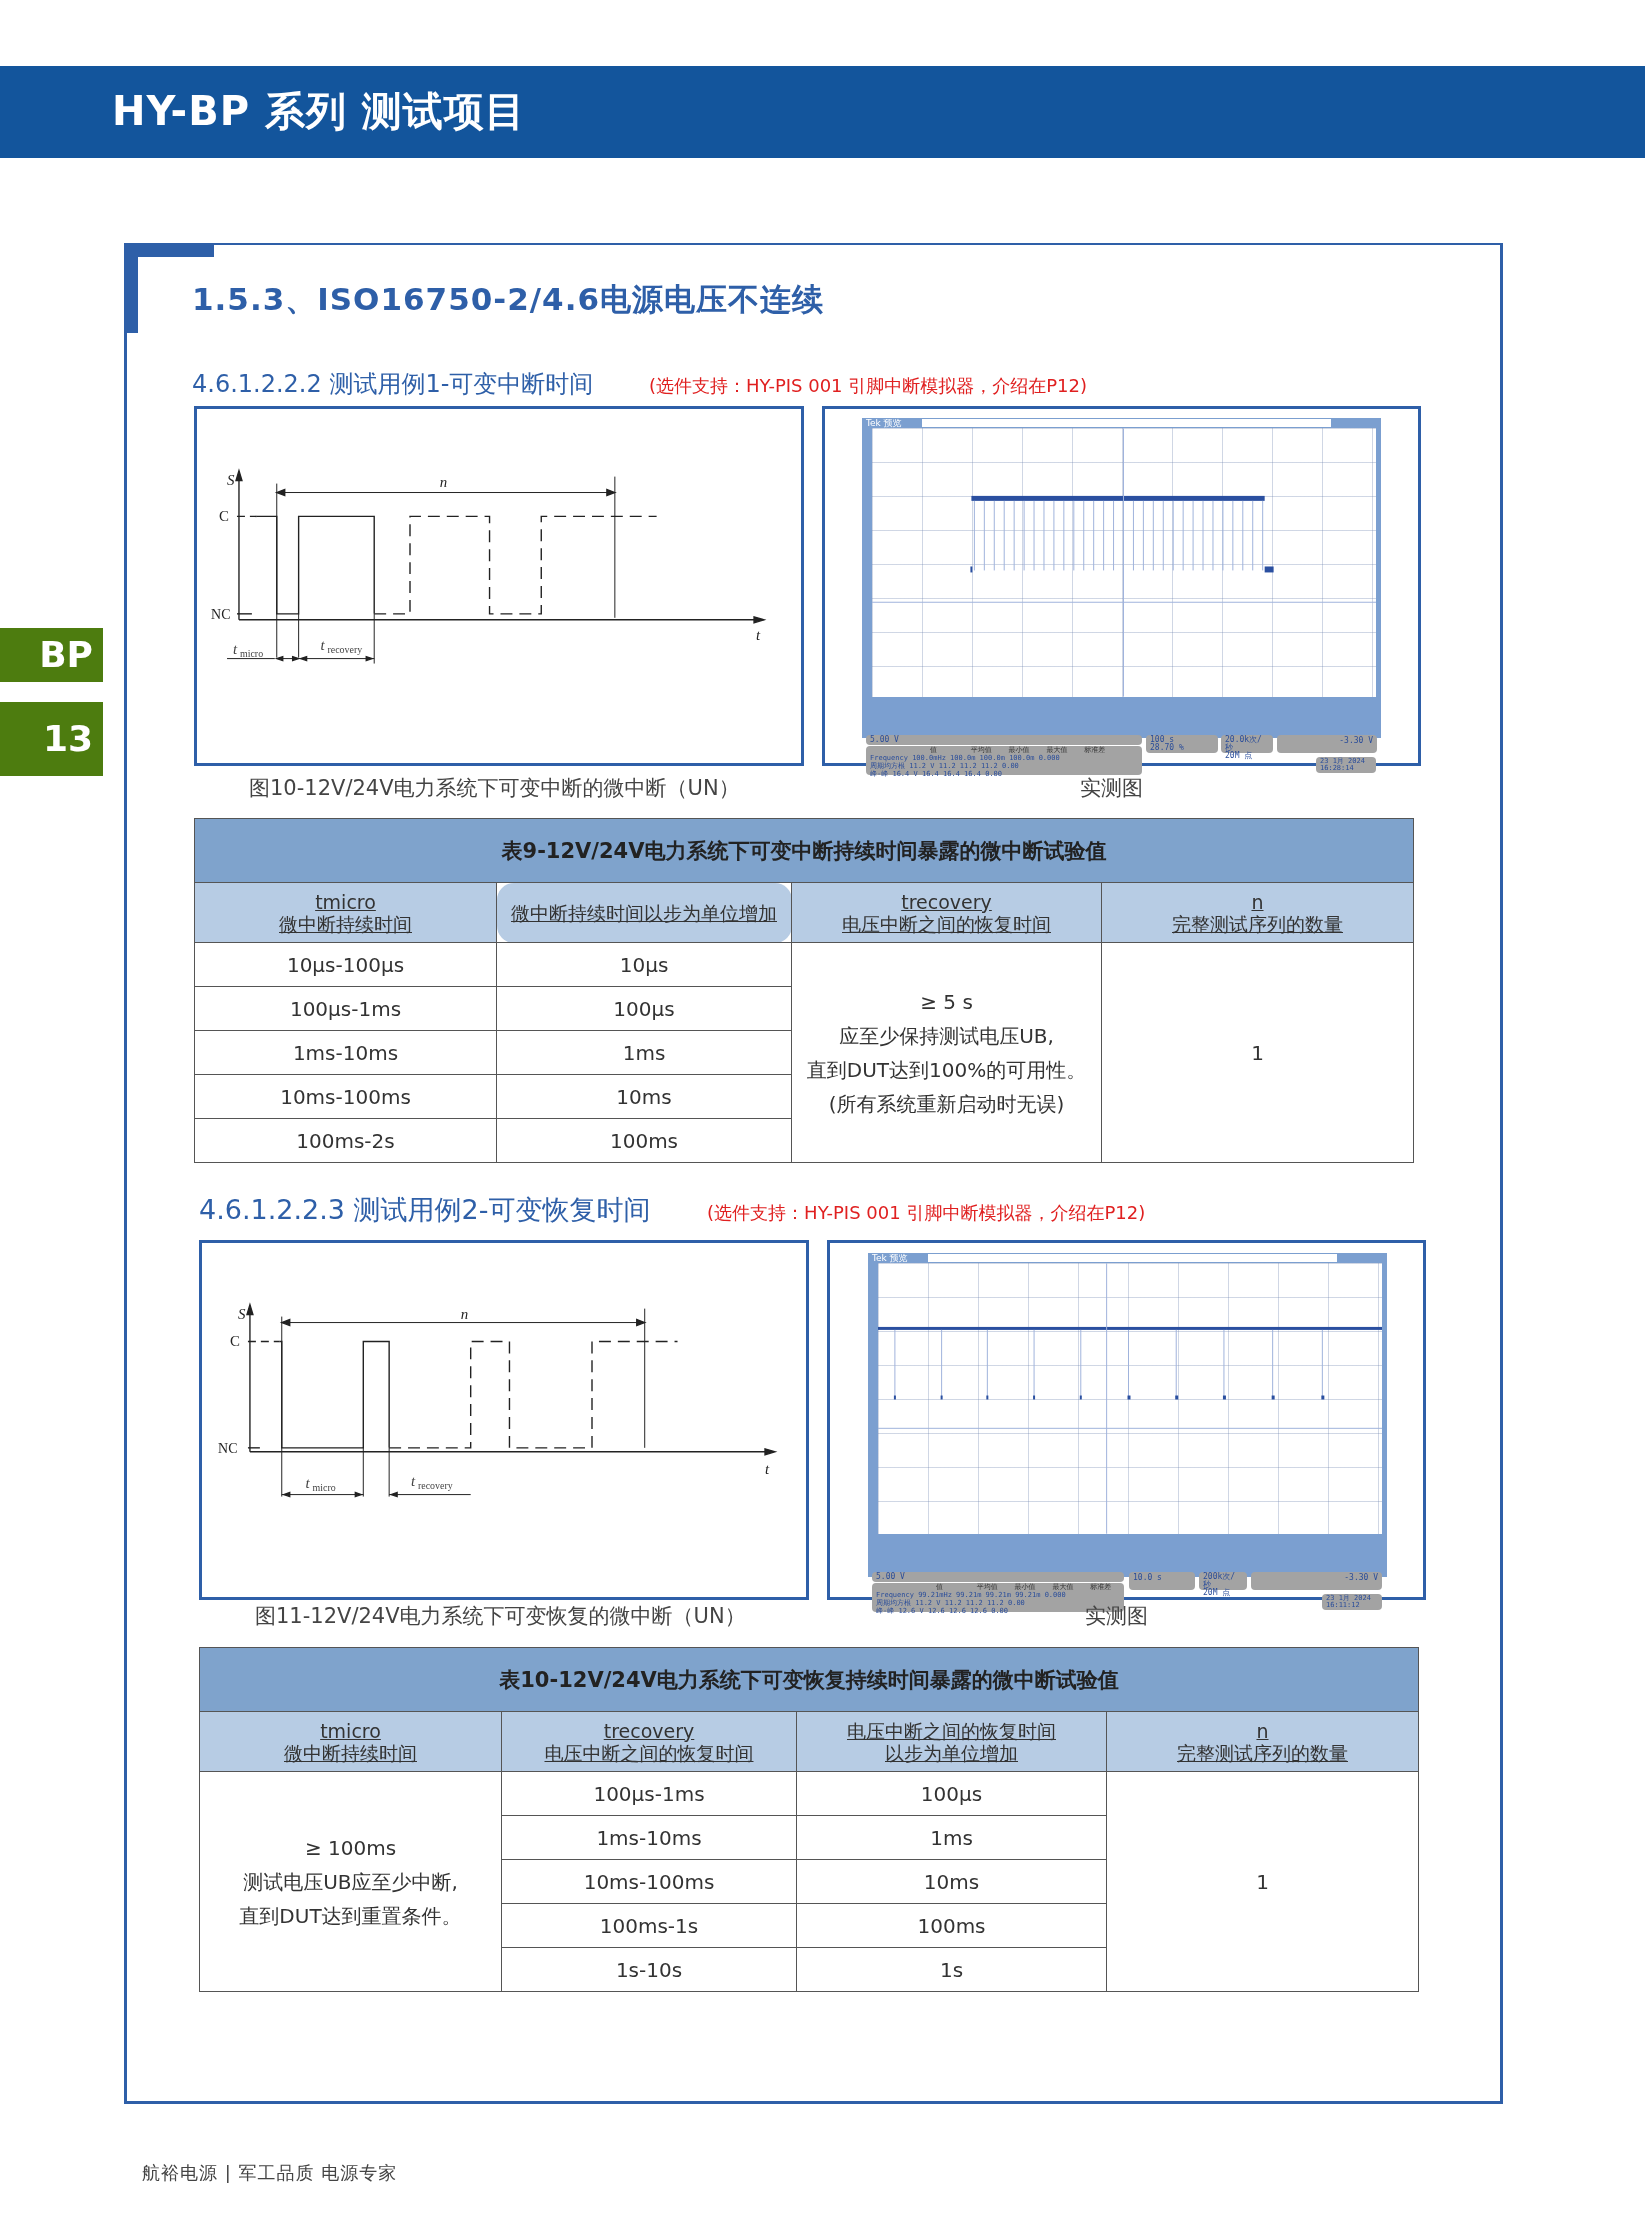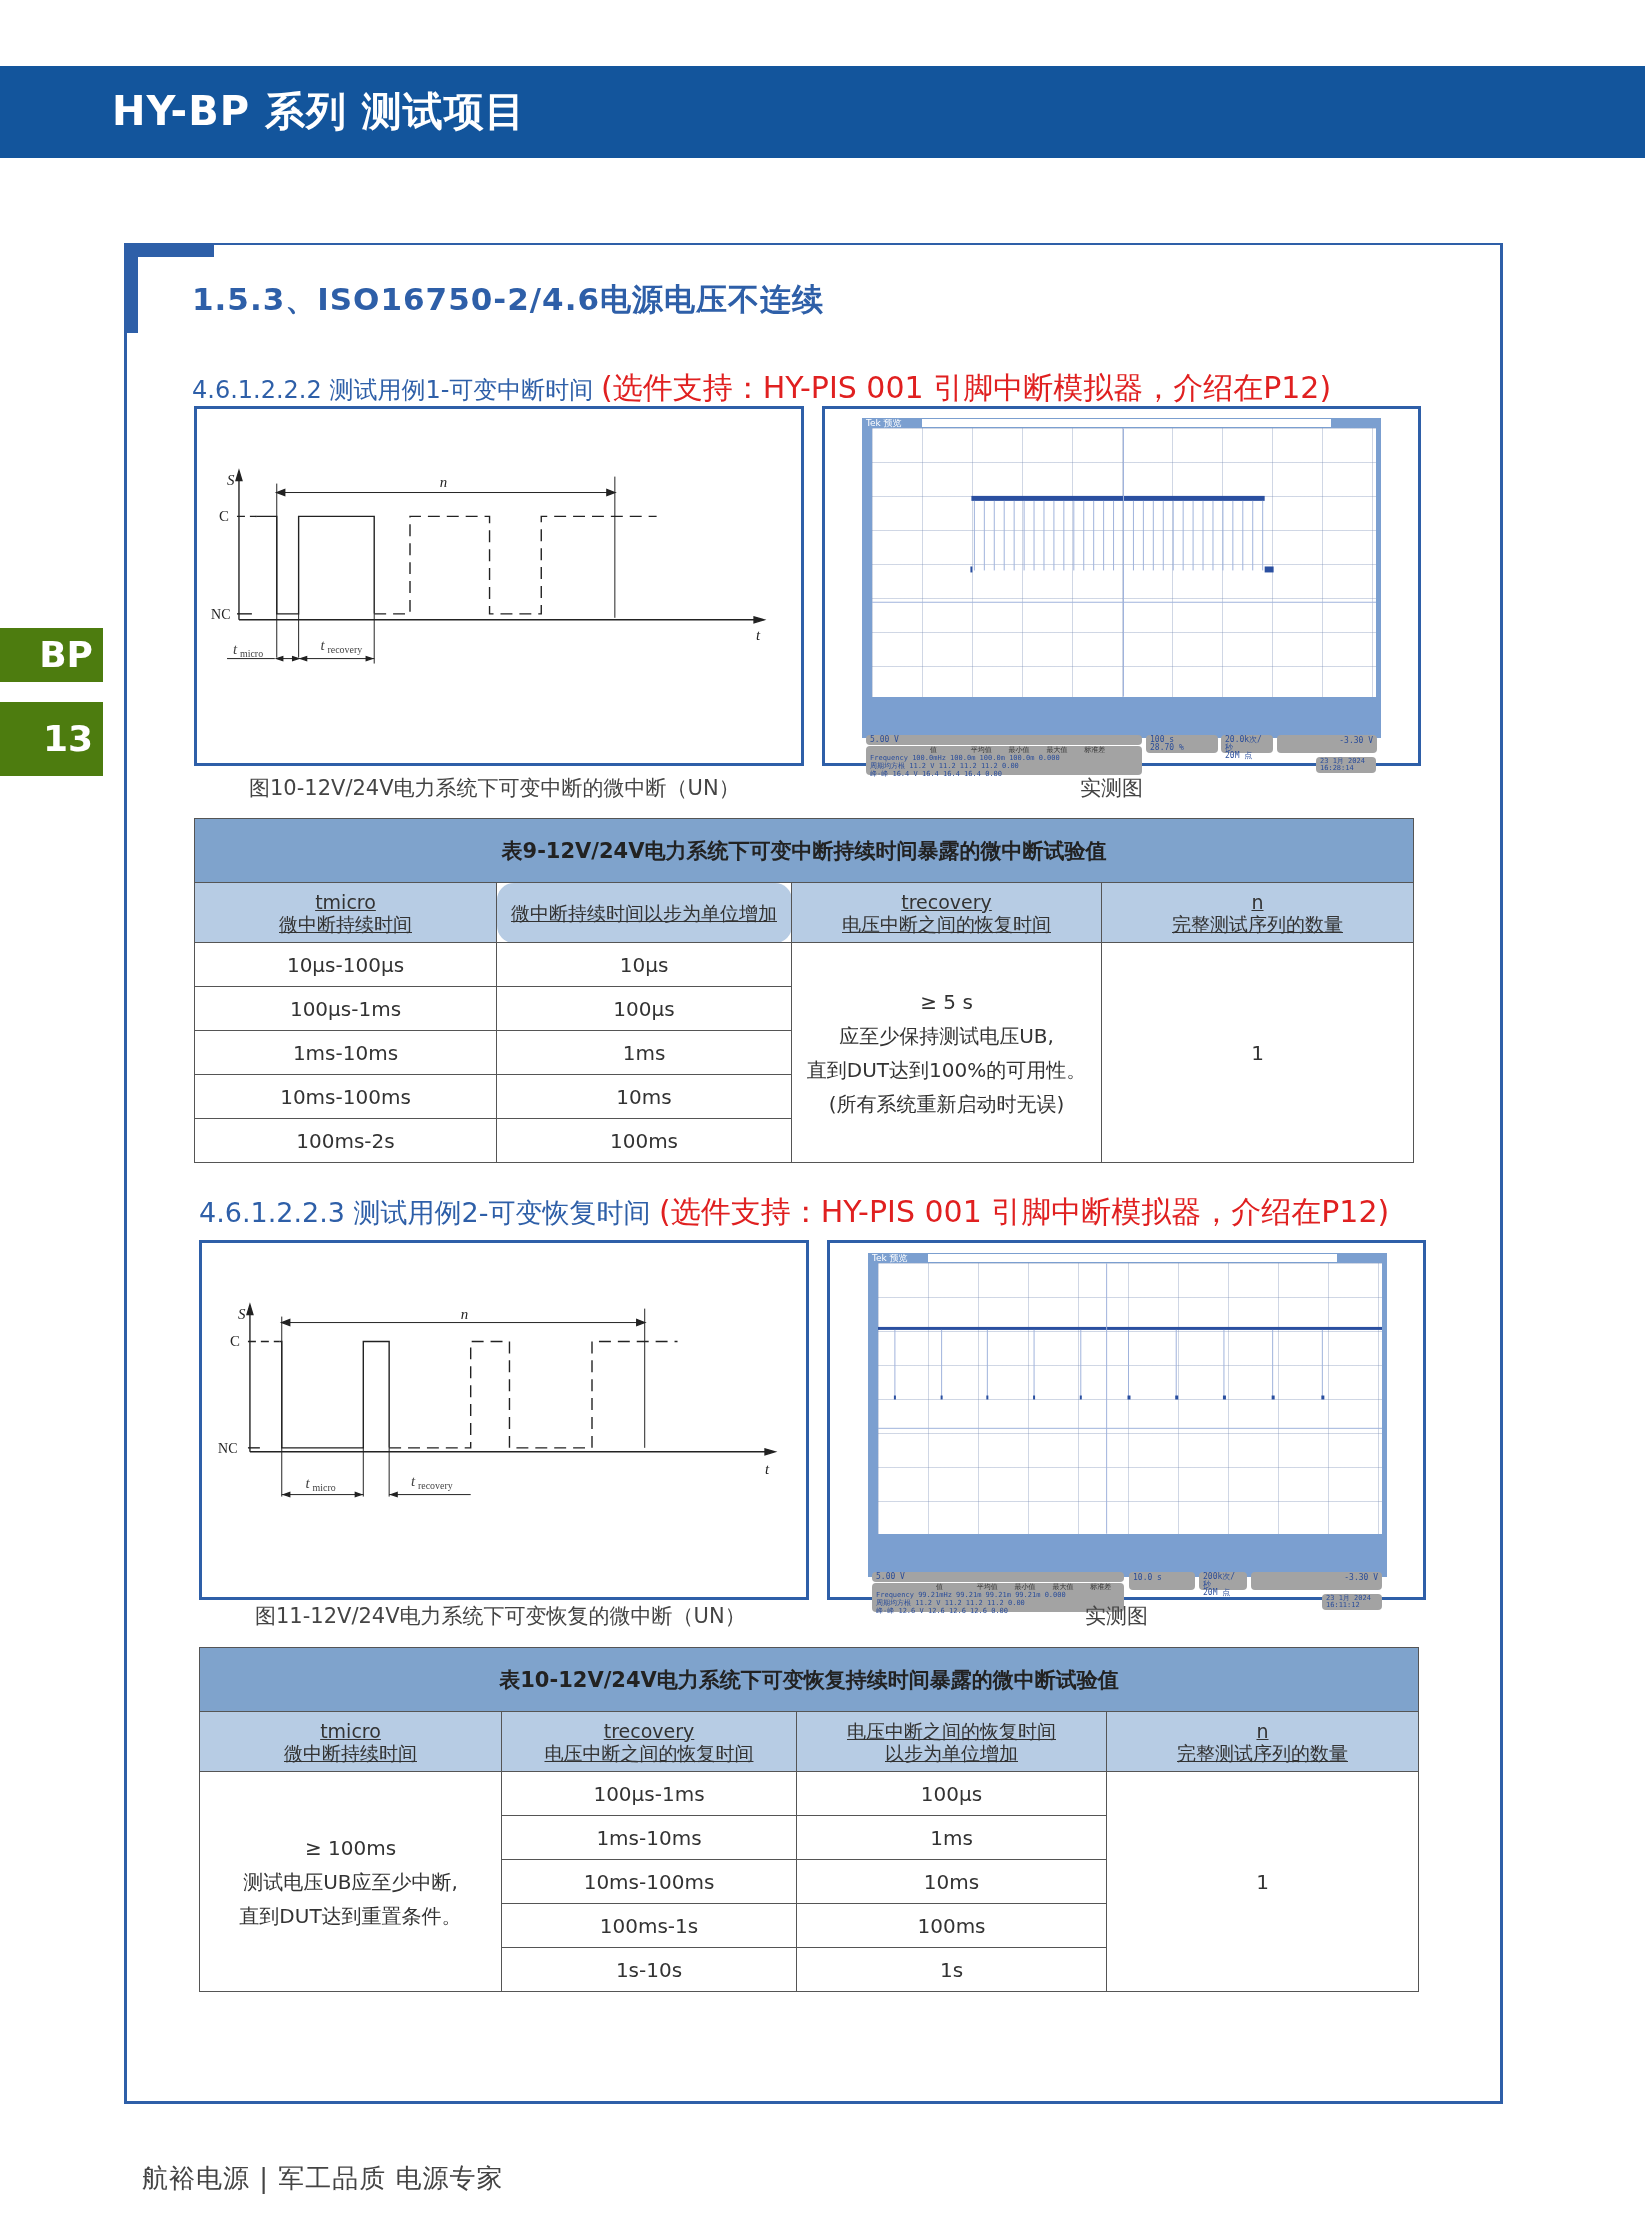--- a/index.html
+++ b/index.html
@@ -7,21 +7,21 @@
   .header-band { position: absolute; left: 0; top: 66px; width: 1646px; height: 92px; background: #13559c; }
   .header-title { position: absolute; left: 112px; top: 84px; font-size: 40px; font-weight: bold; color: #fff; letter-spacing: 1px; }
   .side-tab { position: absolute; left: 0; width: 103px; background: #4d7c0f; color: #fff; font-weight: bold; font-size: 36px; text-align: right; padding-right: 10px; }
   .side-tab.bp { top: 628px; height: 54px; line-height: 54px; }
   .side-tab.num { top: 702px; height: 74px; line-height: 74px; }
   .frame { position: absolute; left: 124px; top: 243px; width: 1379px; height: 1861px; border: 3px solid #2e5fa8; border-top-width: 2px; }
   .frame-corner-h { position: absolute; left: 124px; top: 243px; width: 90px; height: 14px; background: #2e5fa8; }
   .frame-corner-v { position: absolute; left: 124px; top: 243px; width: 14px; height: 90px; background: #2e5fa8; }
   .section-title { position: absolute; left: 192px; top: 279px; font-size: 31px; font-weight: bold; color: #2e5fa8; letter-spacing: 1px; }
   .sub-title { position: absolute; font-size: 24px; color: #2e5fa8; white-space: nowrap; }
-  .sub-title .note { color: #e02020; font-size: 30px; }
+  .sub-title .note { color: #e02020; font-size: 18px; margin-left: 48px; }
   .sub1 { left: 192px; top: 368px; }
   .sub2 { left: 199px; top: 1192px; font-size: 27px; }
   .img-box { position: absolute; border: 3px solid #2e5fa8; background: #fff; }
   .caption { position: absolute; font-size: 21px; color: #444; white-space: nowrap; }
   .scope { position: absolute; background: #7b9fd0; }
   .scope .topbar { position: absolute; left: 0; top: 0; right: 0; height: 10px; background: #7b9fd0; }
   .scope .topbar .lab { position: absolute; left: 4px; top: -1px; font-size: 9px; color: #fff; }
   .scope .topbar .win { position: absolute; left: 60px; right: 50px; top: 1px; height: 8px; background: #fff; }
   .scope .grid { position: absolute; background: #fff;
     background-image:
@@ -29,21 +29,21 @@
       linear-gradient(to bottom, rgba(120,140,180,0.35) 1px, transparent 1px);
   }
   .scope .bottom { position: absolute; font-family: "DejaVu Sans Mono", monospace; font-size: 8px; color: #2a4d9a; }
   .pill { position: absolute; background: #a3a3a3; border-radius: 4px; padding: 1px 4px; margin-top: 36px; }
   table.data { position: absolute; border-collapse: collapse; font-size: 20px; color: #333; }
   table.data td, table.data th { border: 1.5px solid #555; text-align: center; vertical-align: middle; font-weight: normal; }
   table.data .cap th { background: #7fa3cc; font-weight: bold; font-size: 21px; color: #222; height: 64px; }
   table.data .hdr th { background: #b7cce4; font-size: 19px; line-height: 22px; height: 60px; text-decoration: underline; }
   table.data td { height: 44px; margin-left: 35px; }
   table.data td.multi { line-height: 34px; }
-  .footer { position: absolute; left: 142px; top: 2161px; font-size: 26px; color: #444; letter-spacing: 1px; }
+  .footer { position: absolute; left: 142px; top: 2161px; font-size: 18px; color: #444; letter-spacing: 1px; }
   svg text { font-family: "Liberation Serif", serif; }
 </style>
 </head>
 <body>
 
 <div class="header-band"></div>
 <div class="header-title">HY-BP 系列  测试项目</div>
 
 <div class="side-tab bp">BP</div>
 <div class="side-tab num">13</div>

